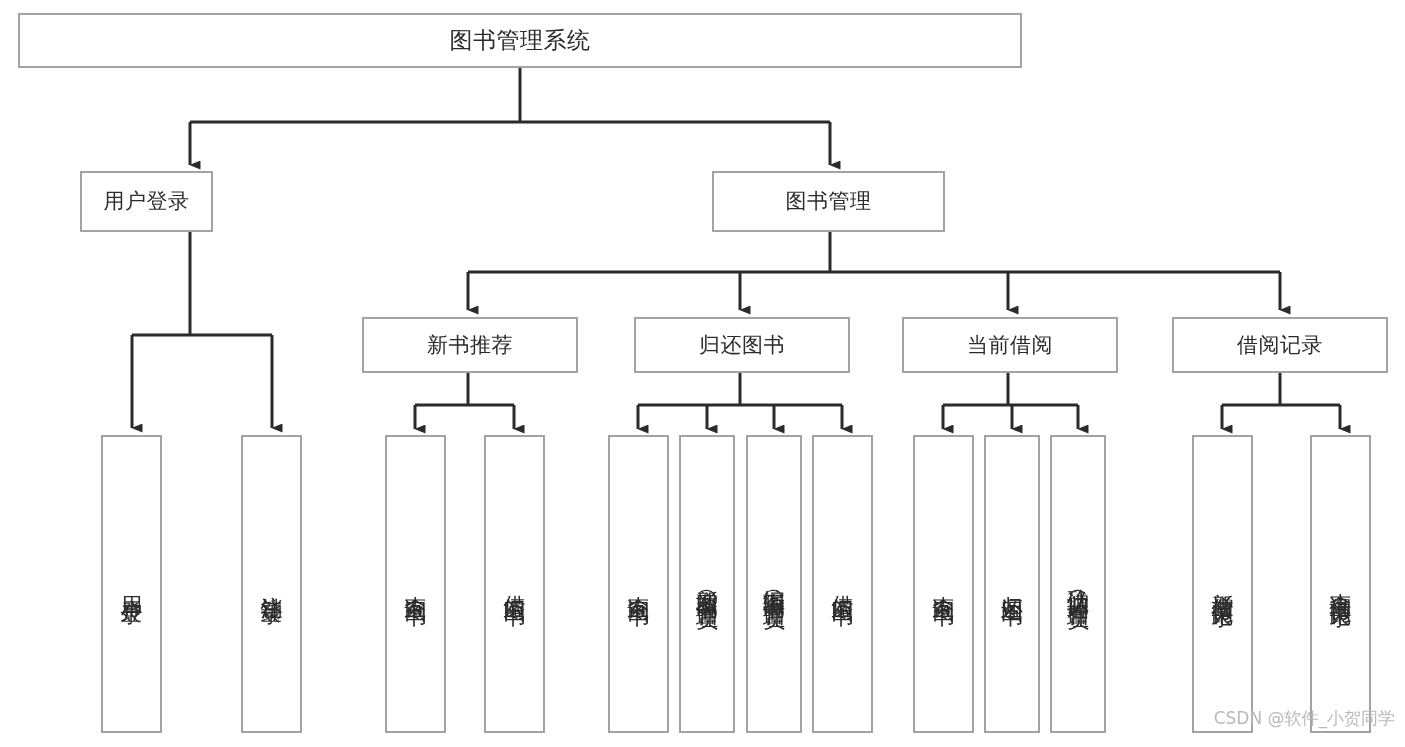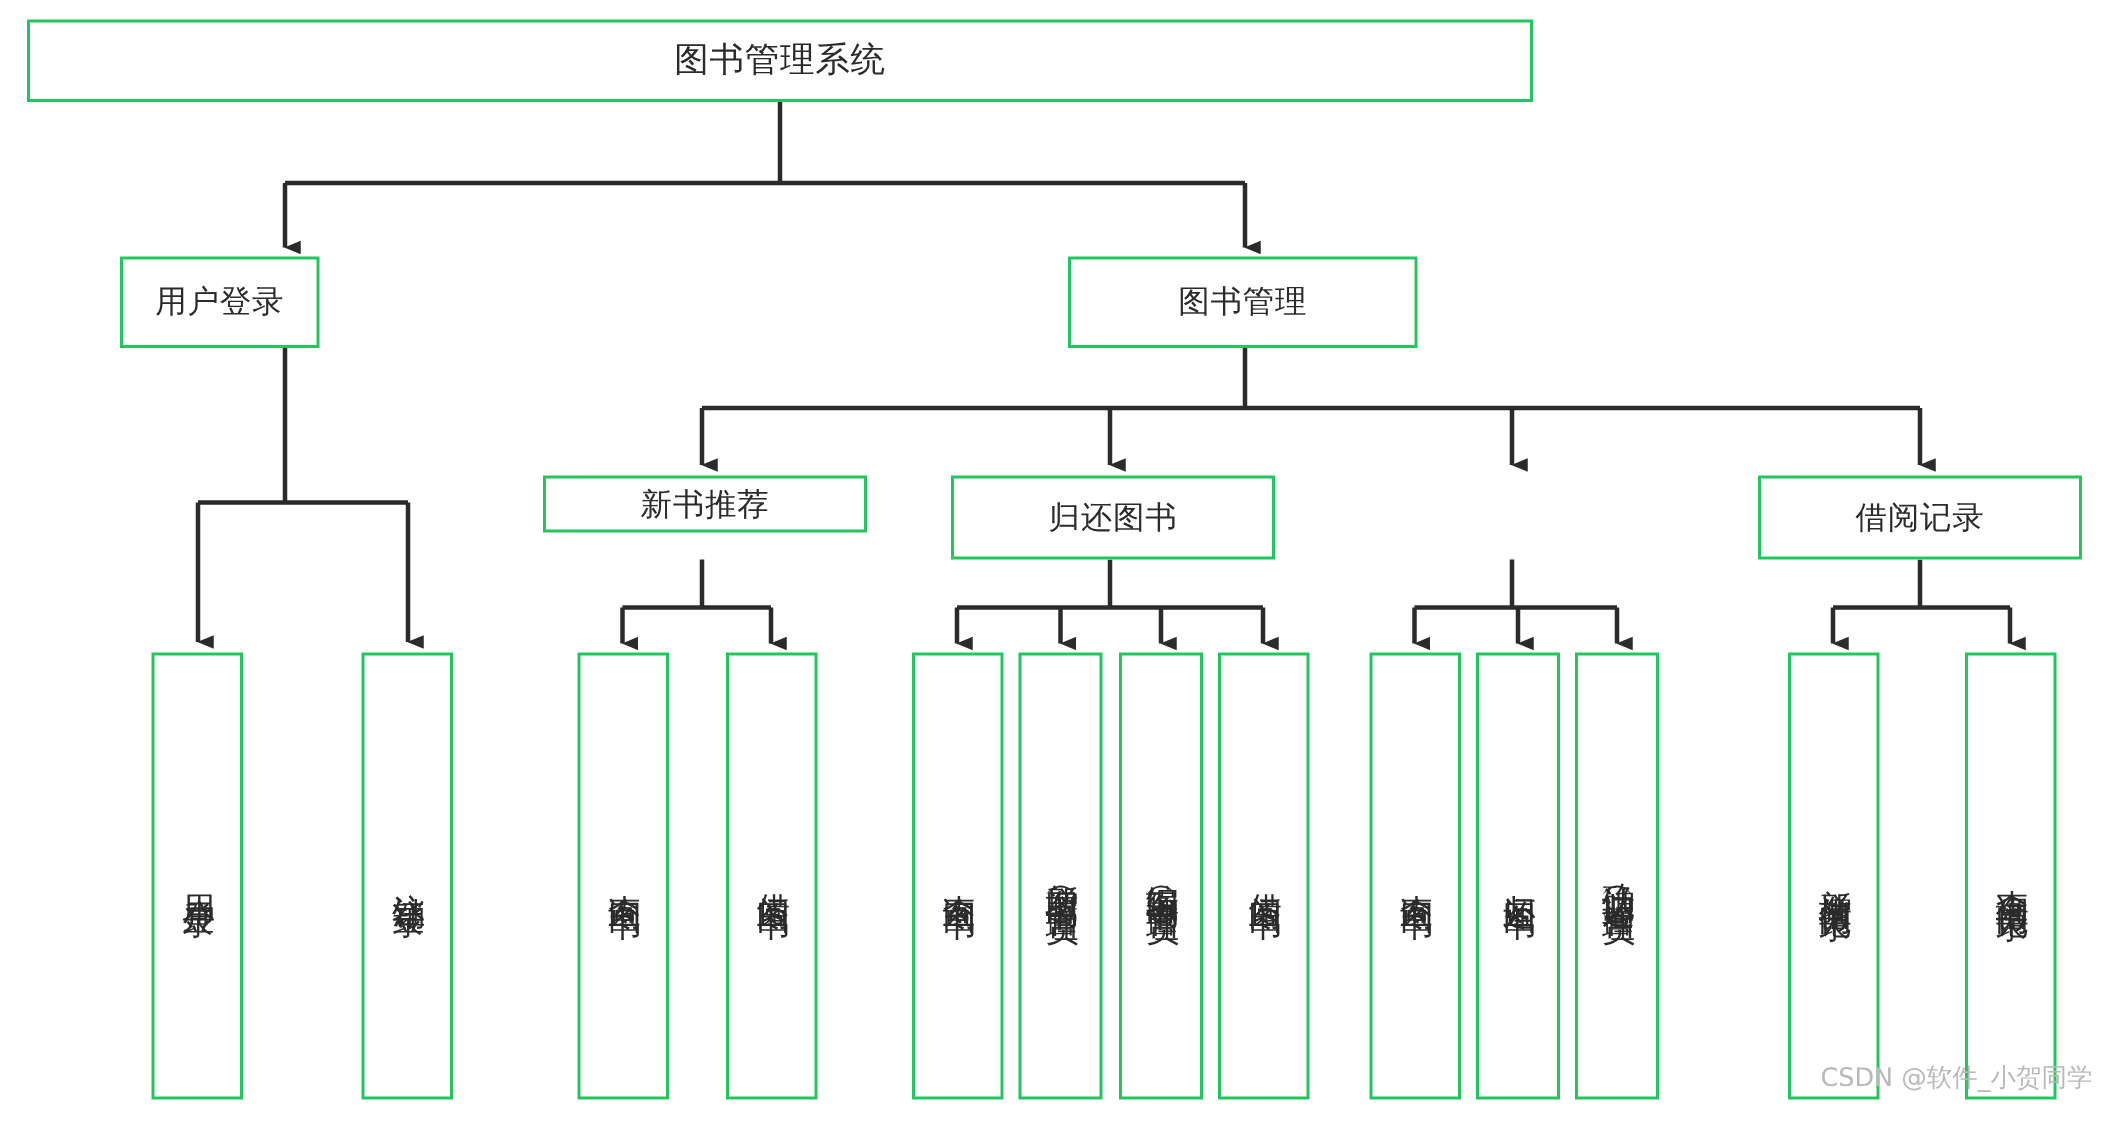--- a/index.html
+++ b/index.html
@@ -22,21 +22,21 @@
     position: absolute;
     left: 0;
     top: 0;
     width: 1405px;
     height: 747px;
   }
   .node {
     position: absolute;
     box-sizing: border-box;
     background: #ffffff;
-    border: 2px solid #22c55e;
+    border: 2px solid #a3a3a3;
     display: flex;
     align-items: center;
     justify-content: center;
     z-index: 3;
   }
   .node-label {
     color: #2b2b2b;
     line-height: 1.28;
     text-align: center;
     white-space: pre-line;
@@ -131,25 +131,28 @@
     <span class="node-label">图书管理系统</span>
   </div>
 
   <div class="node h-node" style="left: 80px; top: 171px; width: 133px; height: 61px;">
     <span class="node-label">用户登录</span>
   </div>
   <div class="node h-node" style="left: 712px; top: 171px; width: 233px; height: 61px;">
     <span class="node-label">图书管理</span>
   </div>
 
-  <div class="node h-node" style="left: 362px; top: 317px; width: 216px; height: 38px;">
+  <div class="node h-node" style="left: 362px; top: 317px; width: 216px; height: 56px;">
     <span class="node-label">新书推荐</span>
   </div>
   <div class="node h-node" style="left: 634px; top: 317px; width: 216px; height: 56px;">
     <span class="node-label">归还图书</span>
+  </div>
+  <div class="node h-node" style="left: 902px; top: 317px; width: 216px; height: 56px;">
+    <span class="node-label">当前借阅</span>
   </div>
   <div class="node h-node" style="left: 1172px; top: 317px; width: 216px; height: 56px;">
     <span class="node-label">借阅记录</span>
   </div>
 
   <div class="node v-node" style="left: 101px; top: 435px; width: 61px; height: 298px;">
     <span class="node-label">用户登录</span>
   </div>
   <div class="node v-node" style="left: 241px; top: 435px; width: 61px; height: 298px;">
     <span class="node-label">注销登录</span>

